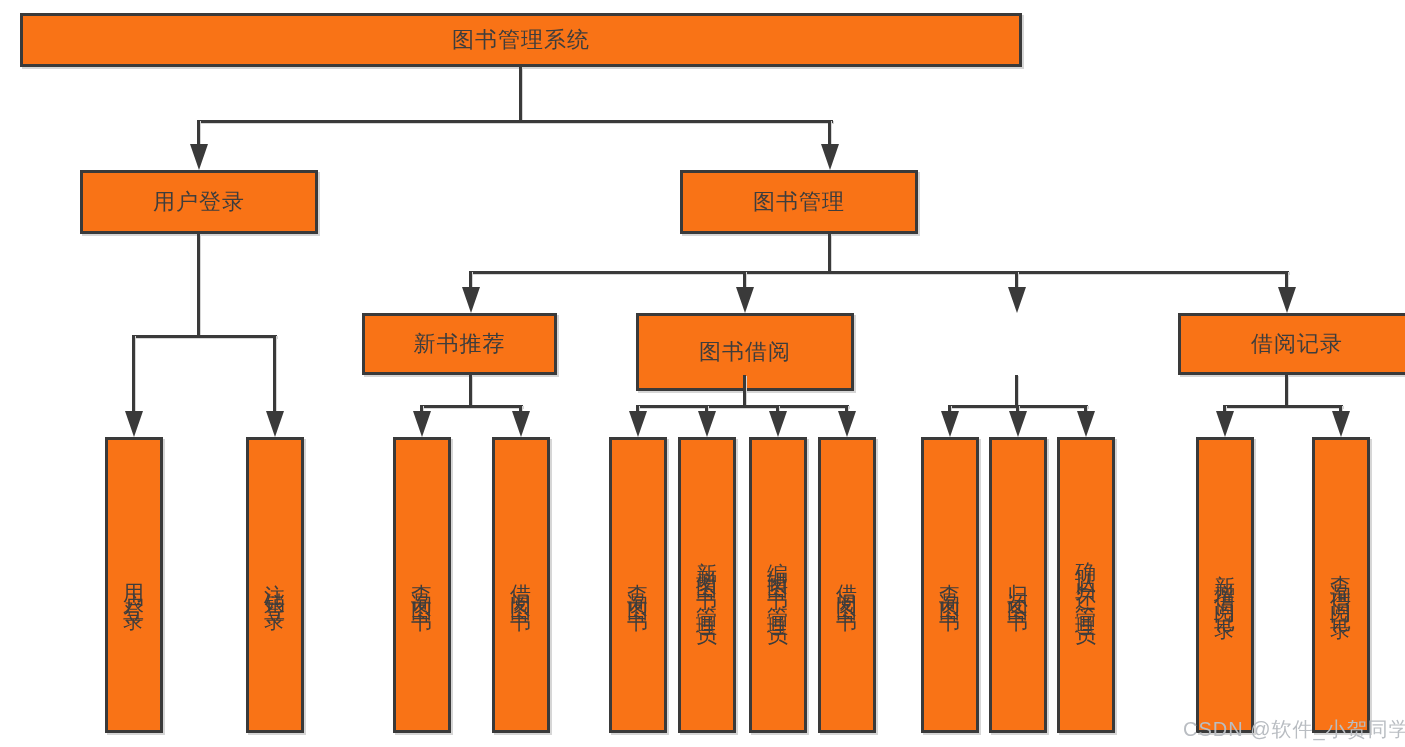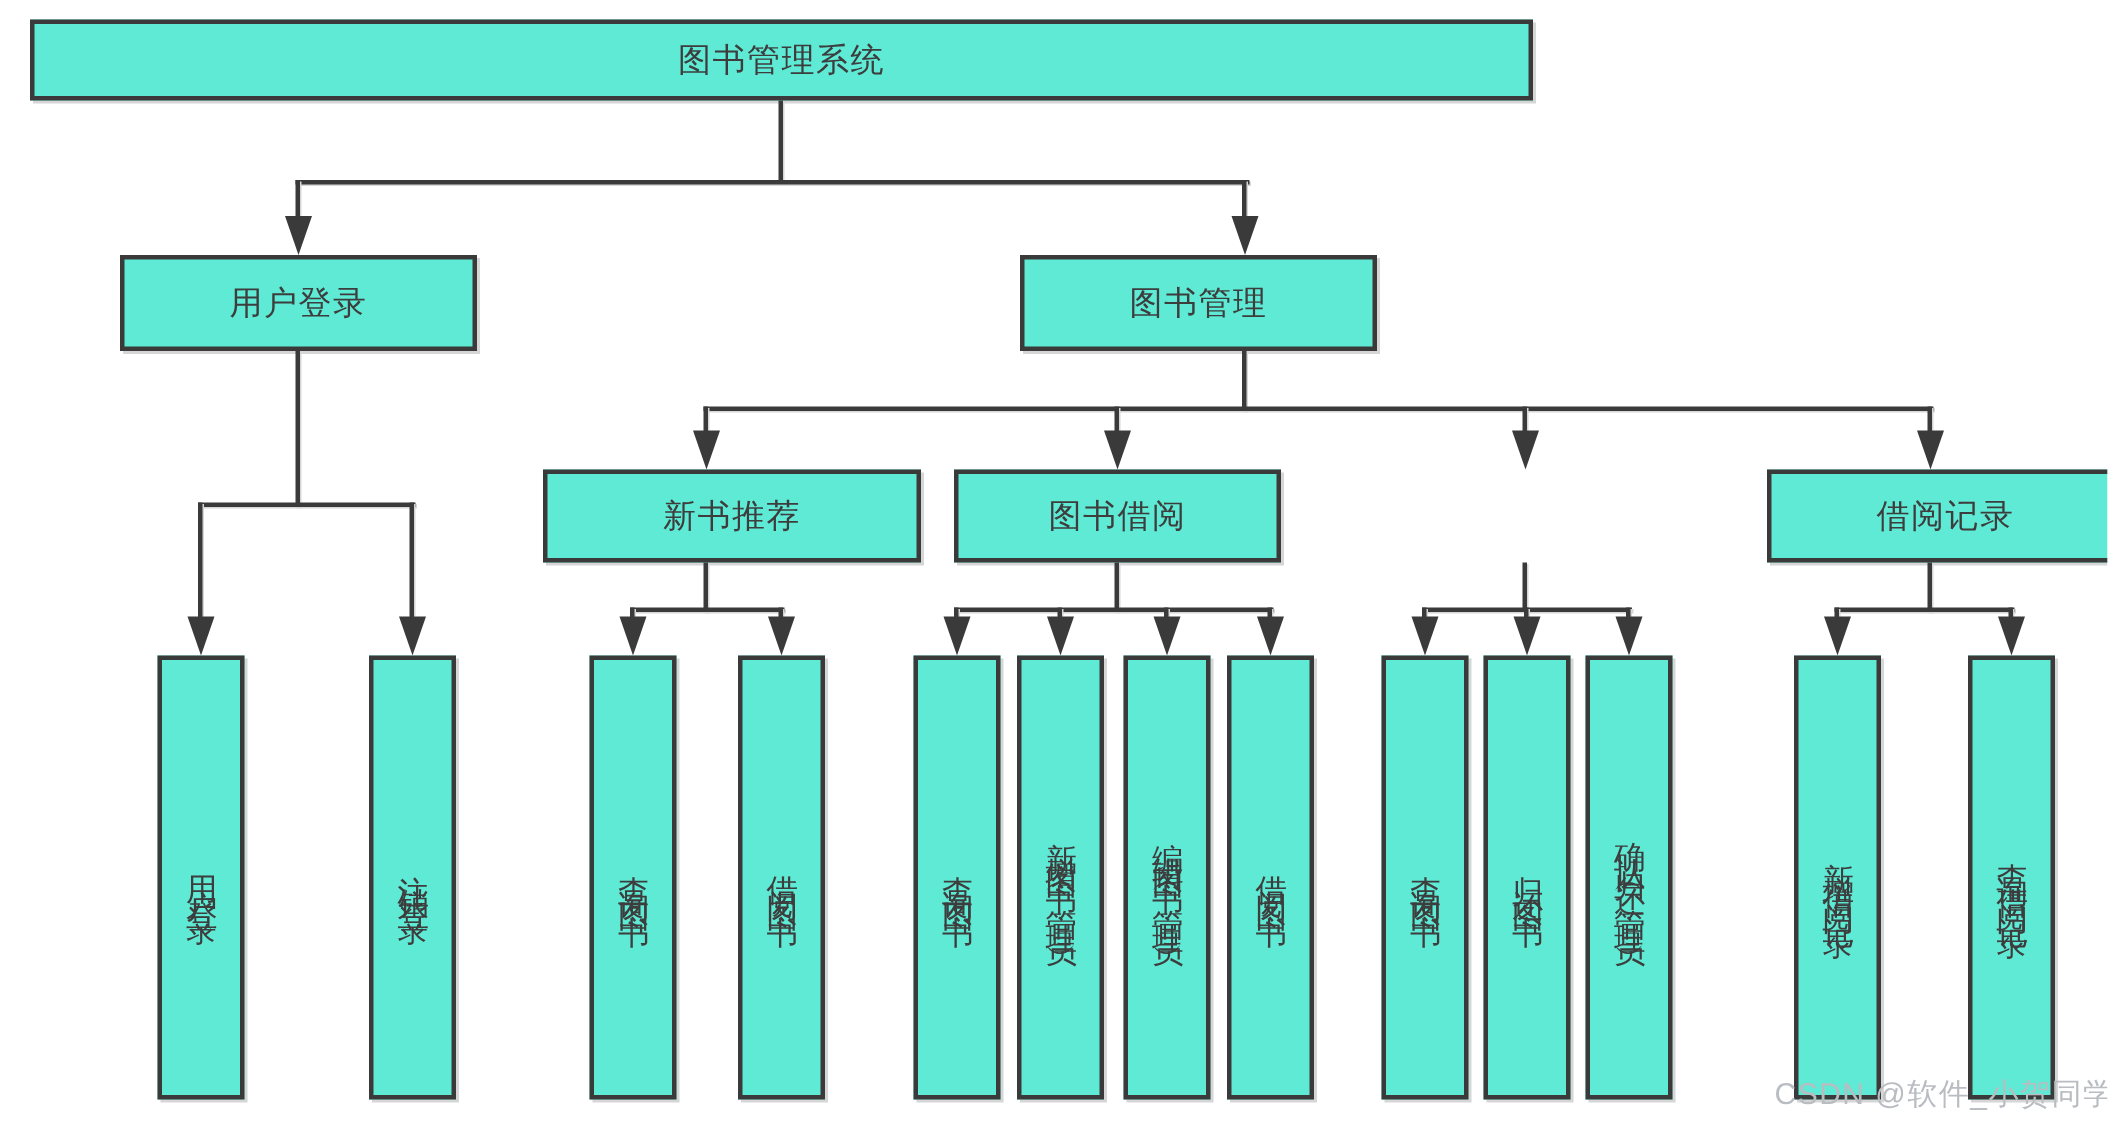--- a/index.html
+++ b/index.html
@@ -11,21 +11,21 @@
   body{font-family:"Liberation Sans","DejaVu Sans",sans-serif;}
   #canvas{
     position:relative;
     width:1405px;height:747px;
     background:#ffffff;
     overflow:hidden;
   }
   .box{
     position:absolute;
     box-sizing:border-box;
-    background:#5eead4;
+    background:#f97316;
     border:3px solid var(--line);
     box-shadow:2px 2px 0 var(--echo);
     color:var(--text);
     display:flex;
     align-items:center;
     justify-content:center;
   }
   .hbox{
     font-size:22px;
     letter-spacing:1px;
@@ -100,24 +100,24 @@
   <div class="hl" style="left:469px;top:271px;width:820px;"></div>
   <div class="vl" style="left:469px;top:271px;height:18px;"></div>
   <div class="ah" style="left:462px;top:287px;"></div>
   <div class="vl" style="left:743px;top:271px;height:18px;"></div>
   <div class="ah" style="left:736px;top:287px;"></div>
   <div class="vl" style="left:1015px;top:271px;height:18px;"></div>
   <div class="ah" style="left:1008px;top:287px;"></div>
   <div class="vl" style="left:1285px;top:271px;height:18px;"></div>
   <div class="ah" style="left:1278px;top:287px;"></div>
 
-  <div class="box hbox" style="left:362px;top:313px;width:252px;height:62px;">
+  <div class="box hbox" style="left:362px;top:313px;width:195px;height:62px;">
     <span>新书推荐</span>
   </div>
-  <div class="box hbox" style="left:636px;top:313px;width:218px;height:62px;">
+  <div class="box hbox" style="left:636px;top:313px;width:218px;height:78px;">
     <span>图书借阅</span>
   </div>
   <div class="box hbox" style="left:1178px;top:313px;width:238px;height:62px;">
     <span>借阅记录</span>
   </div>
 
   <div class="vl" style="left:469px;top:375px;height:33px;"></div>
   <div class="hl" style="left:420px;top:405px;width:103px;"></div>
   <div class="vl" style="left:420px;top:405px;height:10px;"></div>
   <div class="ah" style="left:413px;top:411px;"></div>

